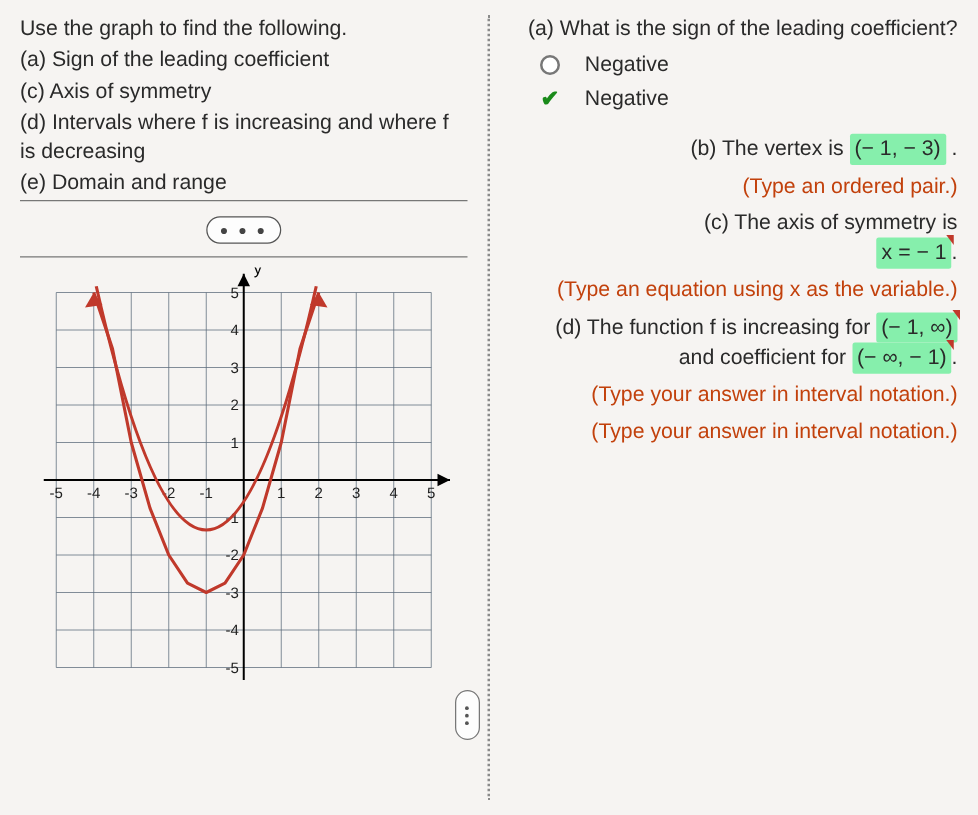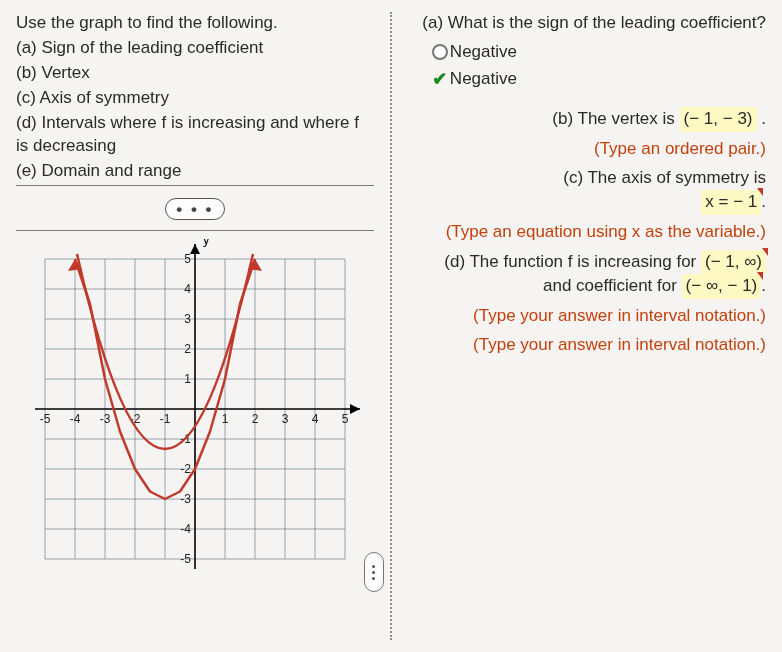--- a/index.html
+++ b/index.html
@@ -36,38 +36,38 @@
     color: #444;
     cursor: pointer;
   }
   .rule {
     border: none;
     border-top: 1px solid #777;
     margin: 0 0 8px 0;
   }
   .graph-wrap { text-align: center; }
   .right-col p { margin: 0 0 6px 0; text-align: right; }
-  .radio-row { display: flex; align-items: center; gap: 2px; margin: 4px 0 4px 18px; }
+  .radio-row { display: flex; align-items: center; gap: 20px; margin: 4px 0 4px 18px; }
   .radio-dot {
     width: 16px; height: 16px;
     border: 2px solid #777;
     border-radius: 50%;
     display: inline-block;
     background: #fff;
   }
   .radio-checked {
     width: 16px; height: 16px;
     display: inline-flex;
     align-items: center; justify-content: center;
     color: #1a8a1a;
     font-weight: bold;
     font-size: 18px;
   }
   .ans-box {
-    background: #fef9c3;
+    background: #86efac;
     padding: 1px 4px;
     border-radius: 2px;
     position: relative;
     display: inline-block;
   }
   .ans-box.red-caret::after {
     content: "";
     position: absolute;
     right: -2px; top: -2px;
     width: 0; height: 0;
@@ -113,21 +113,20 @@
   }
 </style>
 </head>
 <body>
 
 <div class="container">
   <div class="left-col">
     <div class="prompt">
       <p>Use the graph to find the following.</p>
       <p>(a) Sign of the leading coefficient</p>
-      <p>(b) Vertex</p>
       <p>(c) Axis of symmetry</p>
       <p>(d) Intervals where f is increasing and where f is decreasing</p>
       <p>(e) Domain and range</p>
     </div>
     <hr class="rule">
     <div class="ellipsis-btn">• • •</div>
     <hr class="rule">
 
     <div class="graph-wrap">
       <svg width="340" height="340" viewBox="0 0 340 340">

